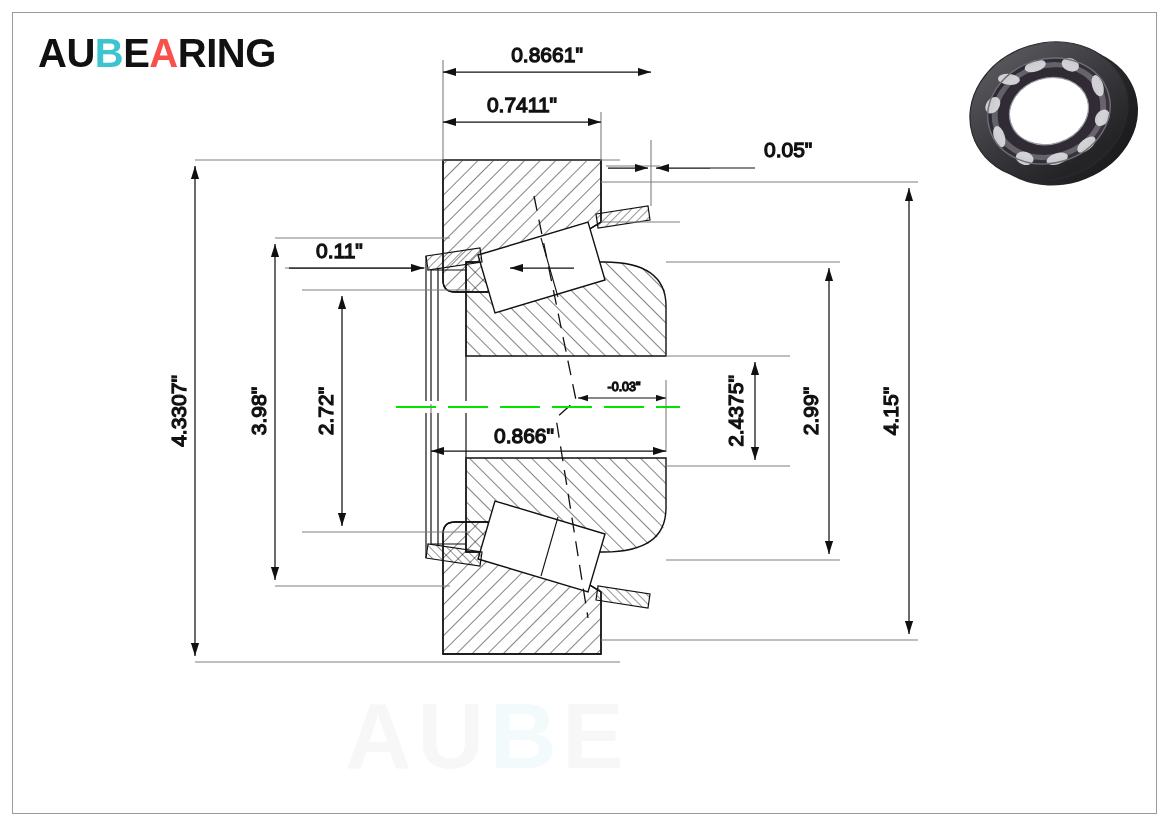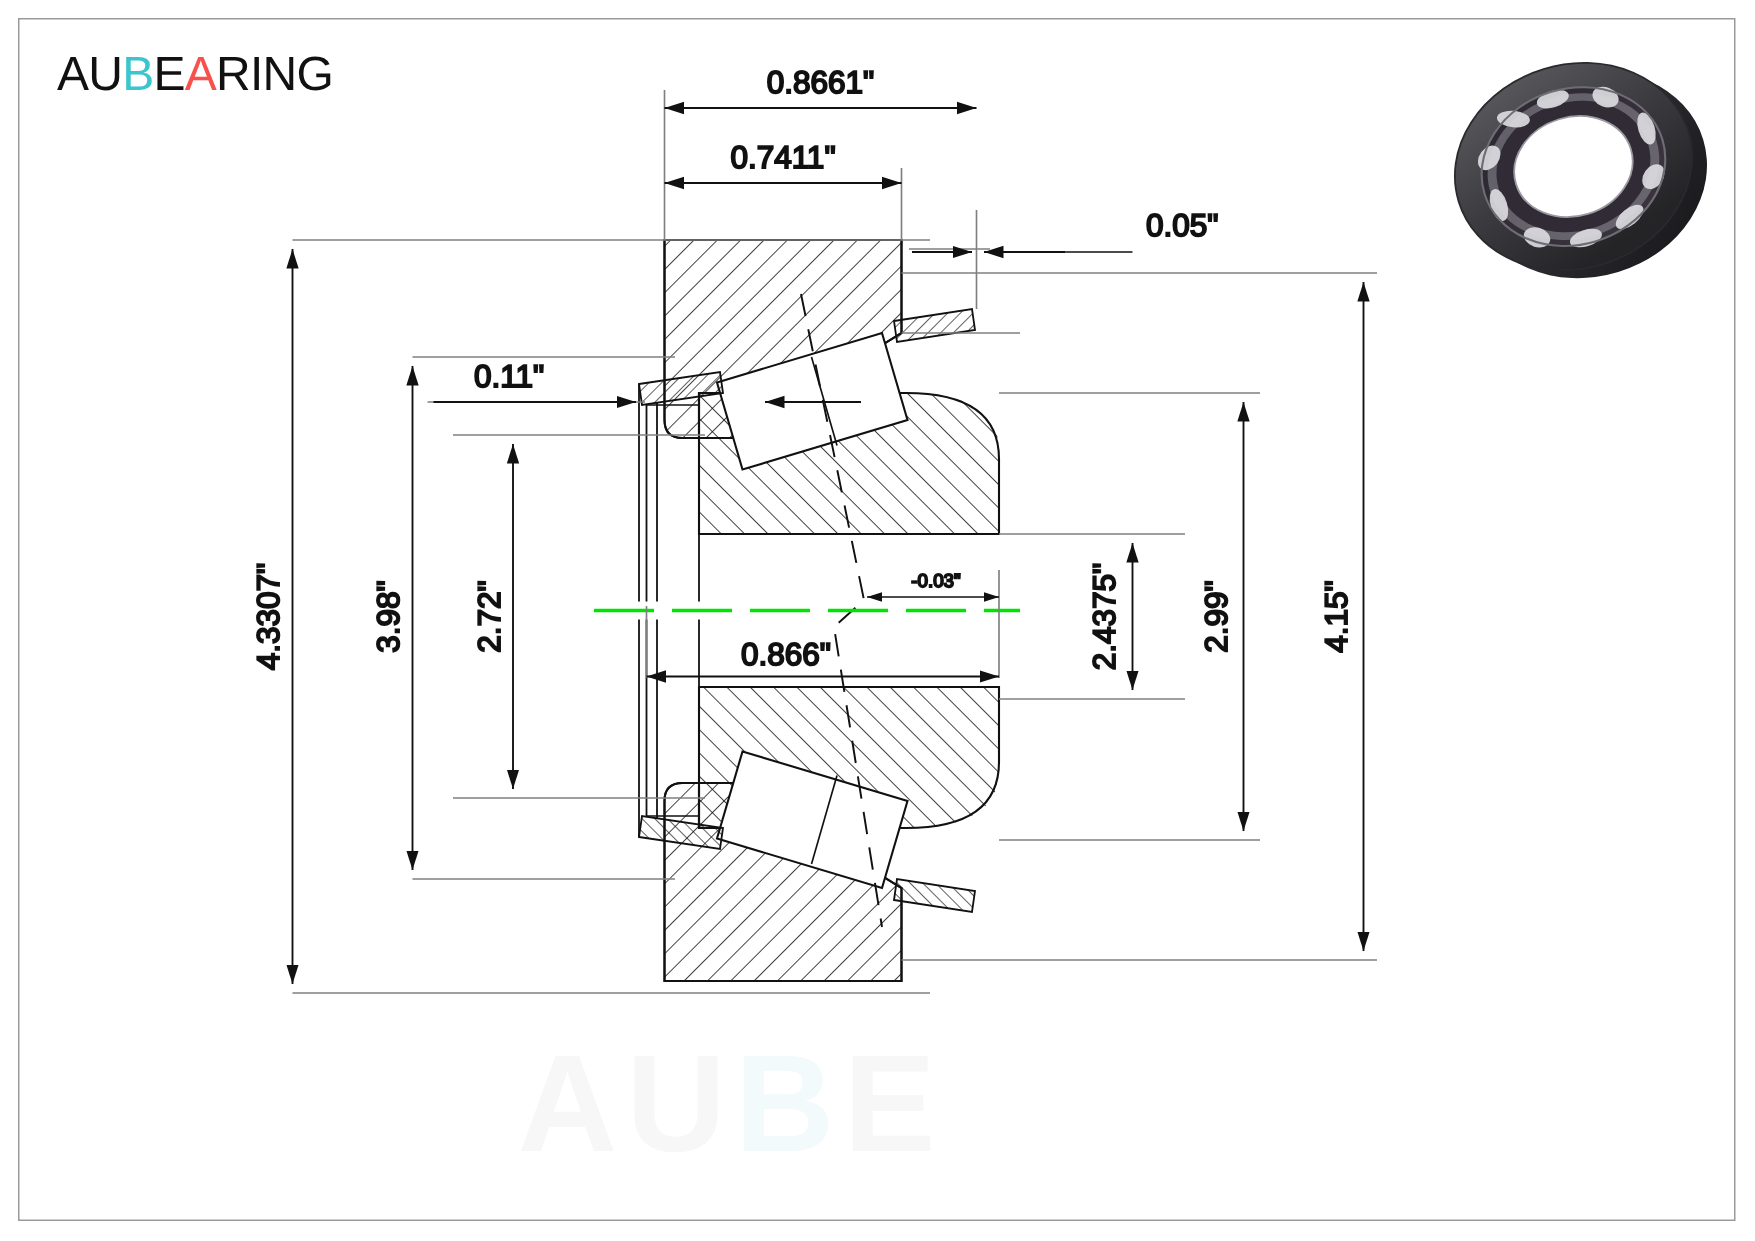--- a/index.html
+++ b/index.html
@@ -1,21 +1,21 @@
 <!DOCTYPE html>
 <html><head>
 <meta charset="utf-8">
 <style>
   html,body{margin:0;padding:0;background:#ffffff;}
   body{width:1170px;height:827px;overflow:hidden;
        font-family:"Liberation Sans","DejaVu Sans",sans-serif;}
   #sheet{position:relative;width:1170px;height:827px;background:#fff;}
   #frame{position:absolute;left:12px;top:12px;width:1145px;height:802px;
          border:1.5px solid #9a9a9a;box-sizing:border-box;}
-  #logo{position:absolute;left:38px;top:33px;font-size:32px;font-weight:400;
+  #logo{position:absolute;left:38px;top:33px;font-size:40px;font-weight:700;
         letter-spacing:-0.5px;line-height:1;white-space:nowrap;}
   #logo span{display:inline-block;}
   #photo{position:absolute;right:22px;top:14px;width:190px;height:200px;}
   #wm{position:absolute;left:345px;top:690px;font-size:92px;font-weight:700;
       letter-spacing:6px;line-height:1;user-select:none;}
   #wm span{display:inline-block;}
   svg{display:block;}
   .dimtxt{font-family:"Liberation Sans","DejaVu Sans",sans-serif;
           font-size:21px;fill:#111;}
   .dimtxt.small{font-size:12.5px;}

